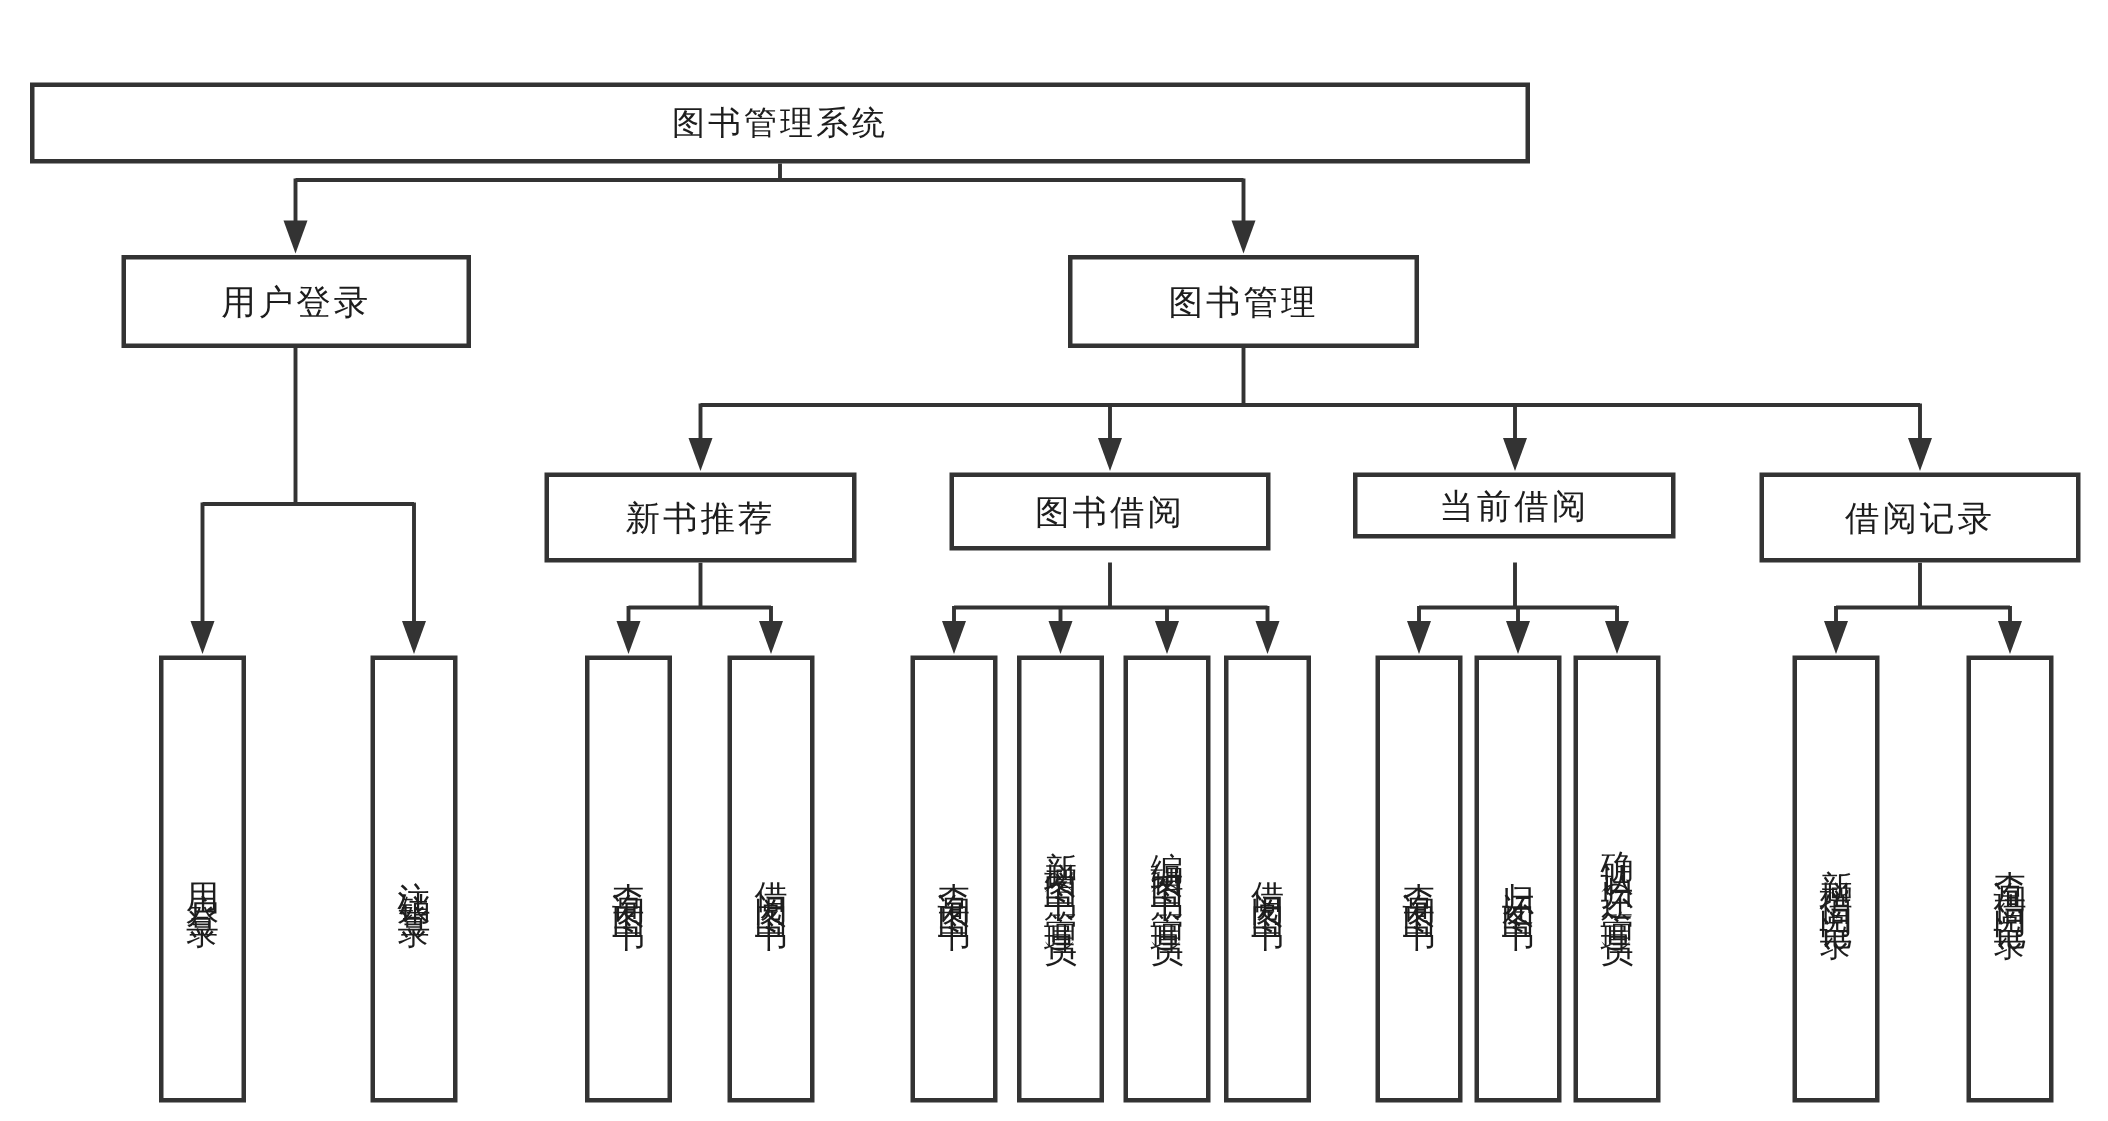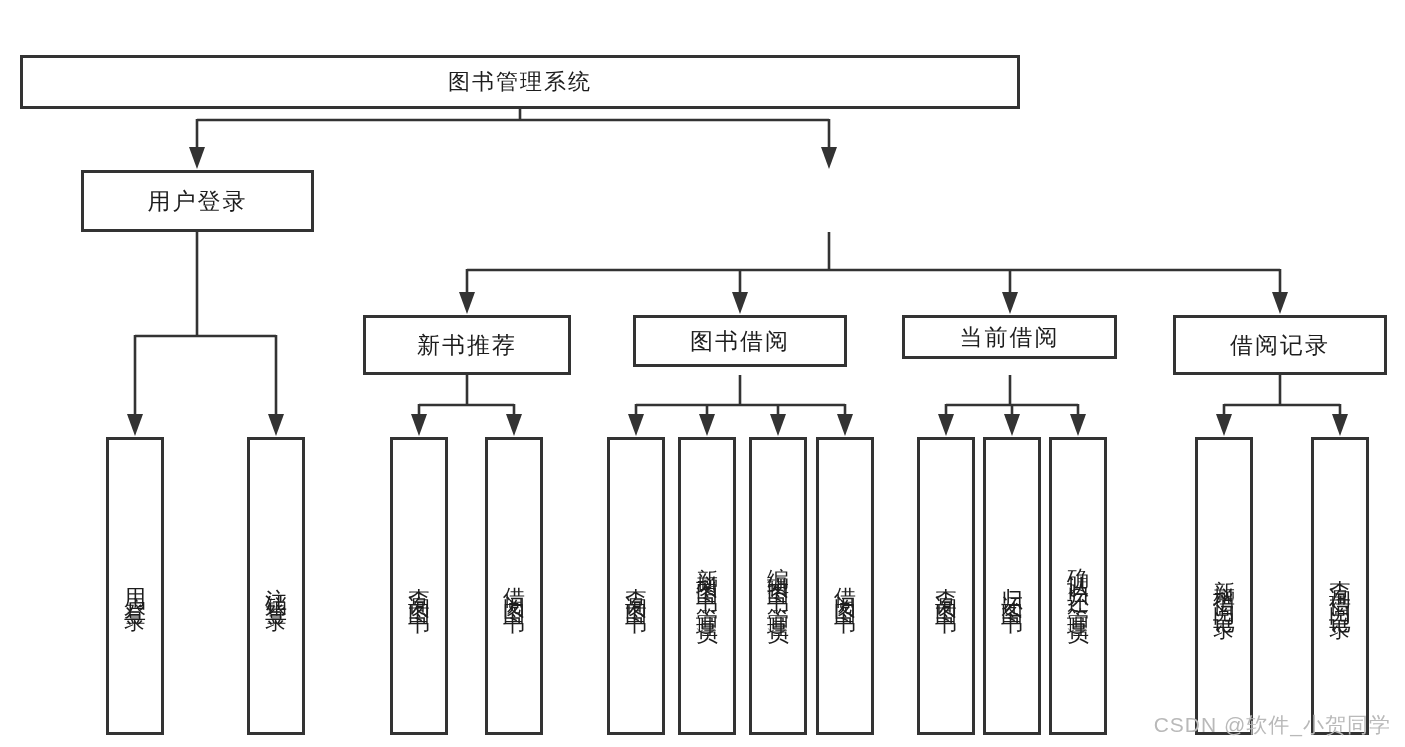--- a/index.html
+++ b/index.html
@@ -143,20 +143,23 @@
     </g>
   </svg>
 
   <div class="box" style="left:20px; top:13px; width:1000px; height:54px;margin-top:42px;">
     <span class="lbl">图书管理系统</span>
   </div>
 
   <div class="box lvl" style="left:81px; top:170px; width:233px; height:62px;">
     <span class="lbl">用户登录</span>
   </div>
+  <div class="box lvl" style="left:712px; top:170px; width:234px; height:62px;">
+    <span class="lbl">图书管理</span>
+  </div>
 
   <div class="box lvl" style="left:363px; top:315px; width:208px; height:60px;">
     <span class="lbl">新书推荐</span>
   </div>
   <div class="box lvl" style="left:633px; top:315px; width:214px; height:52px;">
     <span class="lbl">图书借阅</span>
   </div>
   <div class="box lvl" style="left:902px; top:315px; width:215px; height:44px;">
     <span class="lbl">当前借阅</span>
   </div>
@@ -201,15 +204,14 @@
     <span class="vlbl">确认归还（管理员）</span>
   </div>
 
   <div class="box leaf" style="left:1195px; top:437px; width:58px; height:298px;">
     <span class="vlbl">新增借阅记录</span>
   </div>
   <div class="box leaf" style="left:1311px; top:437px; width:58px; height:298px;">
     <span class="vlbl">查询借阅记录</span>
   </div>
 
-  <div class="watermark">CSDN @软件_小贺同学</div>
 
 </div>
 
 </body></html>

